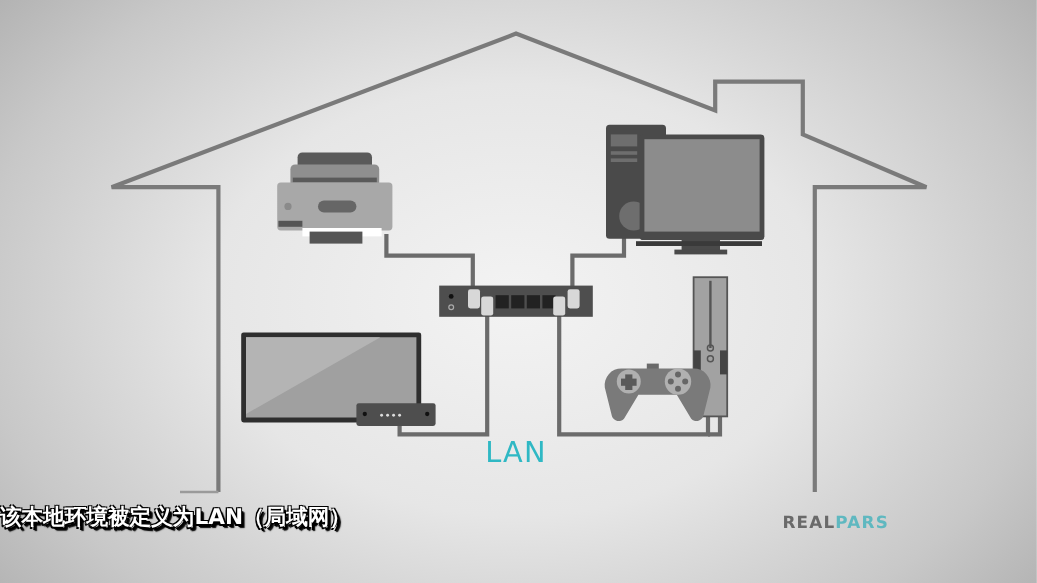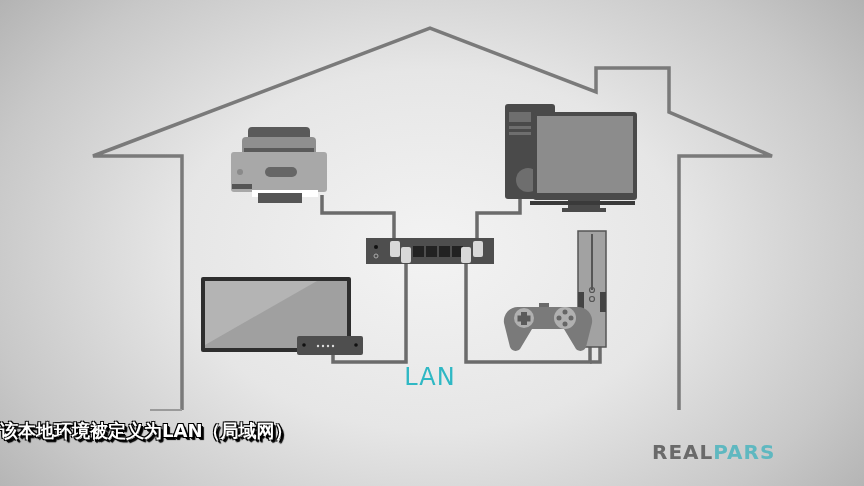--- a/index.html
+++ b/index.html
@@ -5,22 +5,22 @@
   html, body { margin:0; padding:0; }
   body { width:864px; height:486px; overflow:hidden; position:relative;
     background: radial-gradient(ellipse 560px 400px at 430px 250px, #f3f3f3 0%, #e6e6e6 45%, #c8c8c8 80%, #b2b2b2 100%);
     font-family: "DejaVu Sans", sans-serif; }
   #scene { position:absolute; left:0; top:0; }
   .lan-label { position:absolute; left:370px; top:363px; width:120px; text-align:center;
     font-family:"DejaVu Sans", sans-serif; font-size:24px; font-weight:normal; letter-spacing:1px; }
   .subtitle { position:absolute; left:0; width:864px; top:419px; text-align:left;
     font-family:"DejaVu Sans", sans-serif; font-weight:bold; font-size:18px; color:#fff;
     text-shadow: 2px 2px 0 #000, -1px -1px 0 #000, 1px -1px 0 #000, -1px 1px 0 #000, 3px 3px 1px #000; }
-  .brand { position:absolute; left:652px; top:440px; font-family:"DejaVu Sans", sans-serif;
-    font-weight:bold; font-size:20px; letter-spacing:1px; }
+  .brand { position:absolute; left:652px; top:428px; font-family:"DejaVu Sans", sans-serif;
+    font-weight:bold; font-size:14px; letter-spacing:1px; }
   .brand .a { color:#6a6a6a; }
   .brand .b { color:#5fb8c0; }
 </style>
 </head>
 <body>
 
 <svg id="scene" width="864" height="486" viewBox="0 0 864 486">
 
   <g fill="none" stroke="#7a7a7a" stroke-width="3.5" stroke-linejoin="miter">
     <polyline points="182,410 182,156 93,156 430,28 596,92 596,68 669,68 669,112 772,156 679,156 679,410"></polyline>

